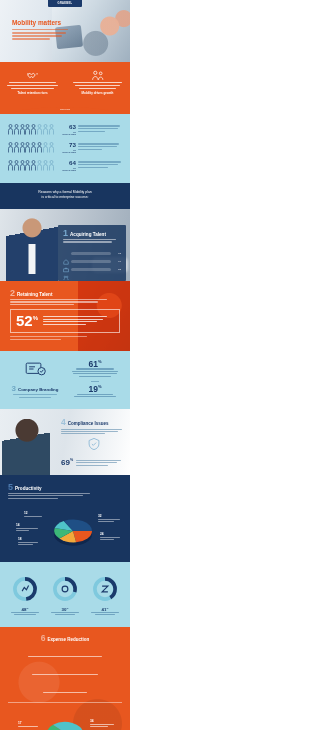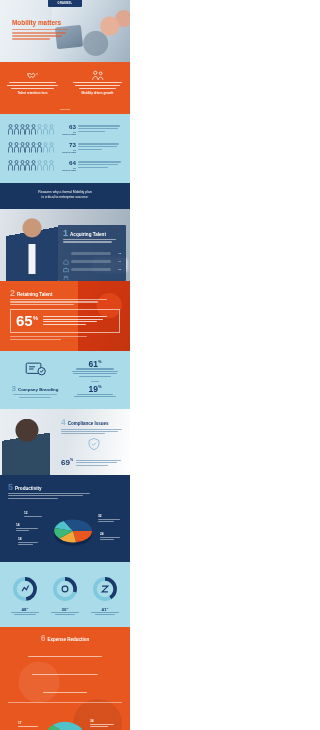--- a/index.html
+++ b/index.html
@@ -441,21 +441,21 @@
         <span class="nmb">2</span>
         <h2>Retaining Talent</h2>
       </div>
       <div class="lead">
         <i style="width:88%"></i>
           <i style="width:80%"></i>
           <i style="width:58%"></i>
       </div>
       <div class="box">
         <div class="big">
-          <span>65</span><sup>%</sup>
+          <span>52</span><sup>%</sup>
         </div>
         <div class="box-r" style="flex:1">
           <i style="width:90%"></i>
             <i style="width:84%"></i>
             <i style="width:76%"></i>
             <i style="width:60%"></i>
         </div>
       </div>
       <div class="cap">
         <i style="width:70%"></i>

